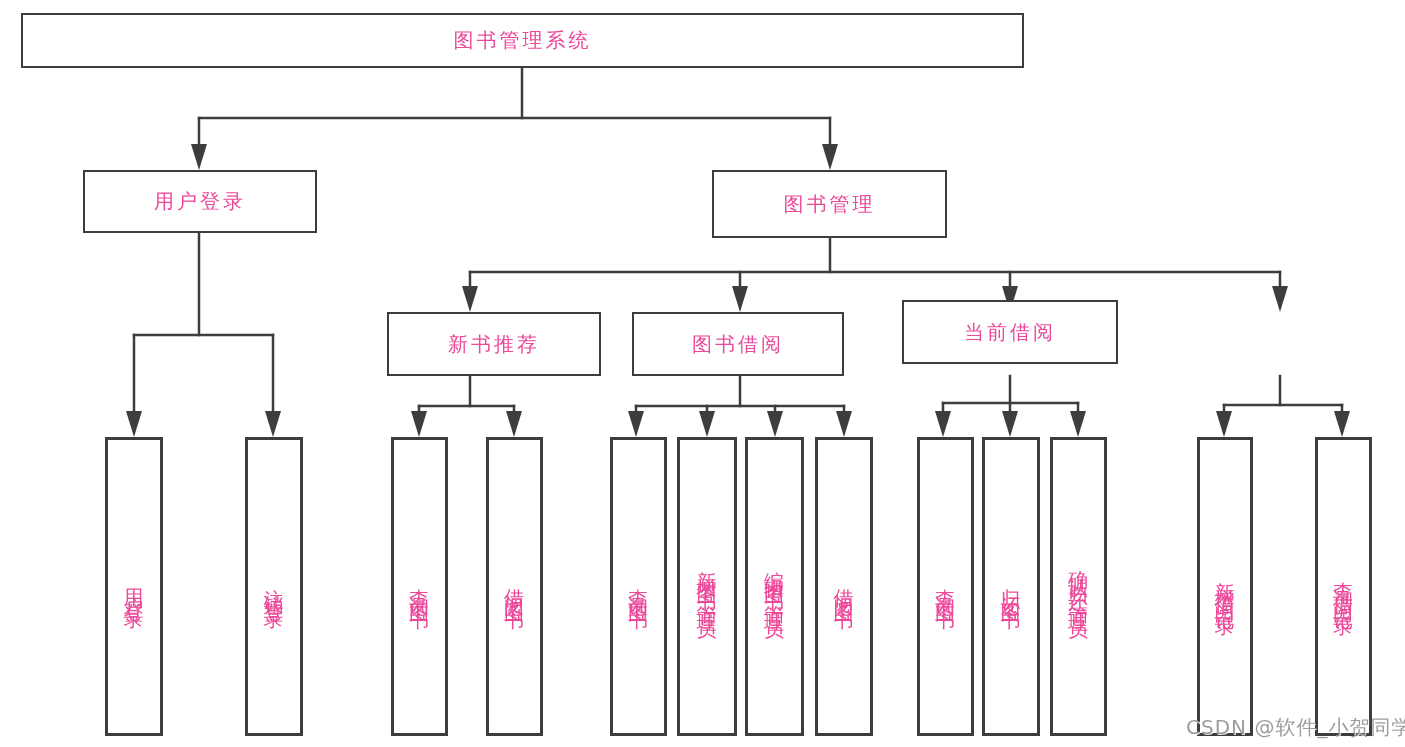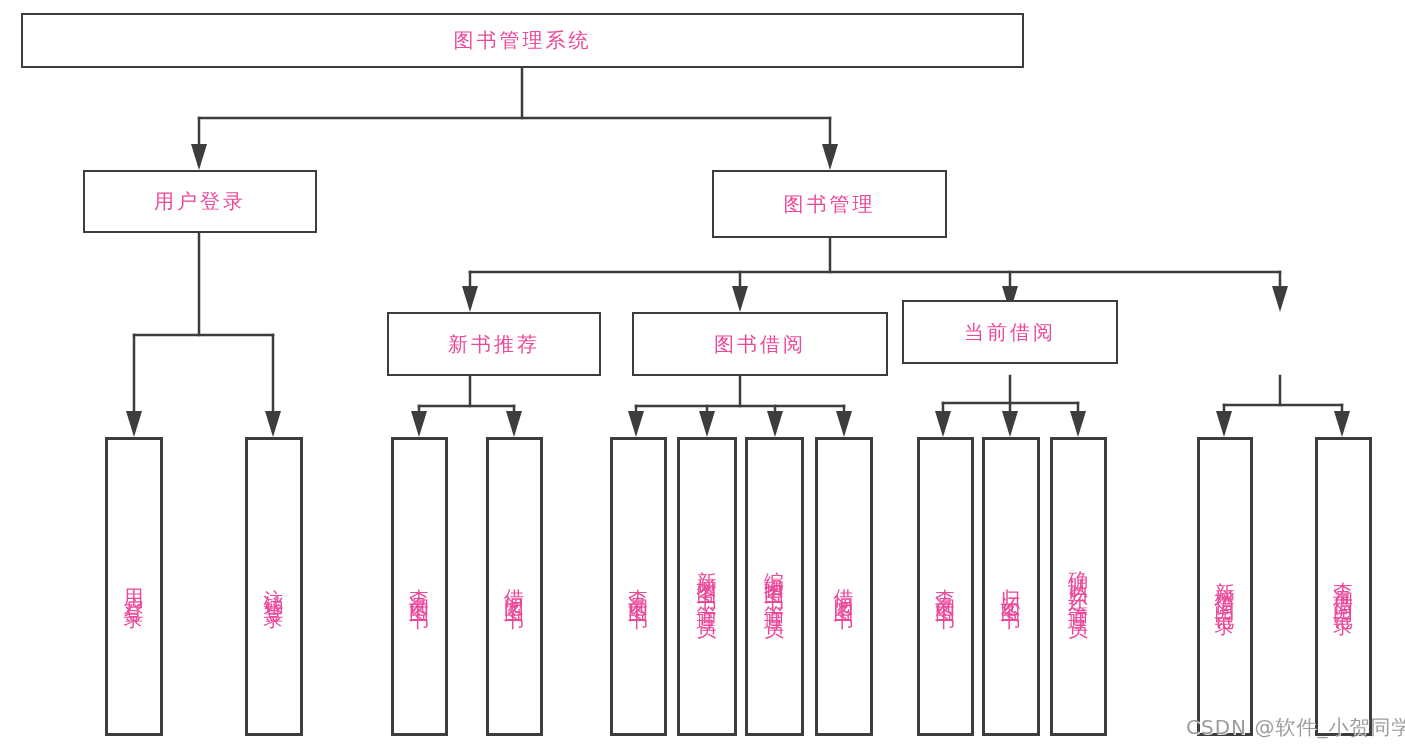--- a/index.html
+++ b/index.html
@@ -108,21 +108,21 @@
       <line x1="1342" y1="405" x2="1342" y2="417" stroke="#3d3d3d" stroke-width="2.5" stroke-linecap="square"></line>
       <polygon points="1334,411 1350,411 1342,437" fill="#3d3d3d"></polygon>
     </svg>
 
   <div class="node" style="left:21px; top:13px; width:1003px; height:55px;">图书管理系统</div>
 
   <div class="node" style="left:83px; top:170px; width:234px; height:63px;">用户登录</div>
   <div class="node" style="left:712px; top:170px; width:235px; height:68px;">图书管理</div>
 
   <div class="node" style="left:363px; top:312px; width:214px; height:64px;margin-left:24px;">新书推荐</div>
-  <div class="node" style="left:632px; top:312px; width:256px; height:64px;">图书借阅</div>
+  <div class="node" style="left:632px; top:312px; width:212px; height:64px;">图书借阅</div>
   <div class="node" style="left:902px; top:300px; width:216px; height:64px;">当前借阅</div>
 
   <div class="node leaf" style="left:105px; top:437px; width:58px; height:299px;">用户登录</div>
   <div class="node leaf" style="left:245px; top:437px; width:58px; height:299px;">注销登录</div>
 
   <div class="node leaf" style="left:391px; top:437px; width:57px; height:299px;">查询图书</div>
   <div class="node leaf" style="left:486px; top:437px; width:57px; height:299px;">借阅图书</div>
 
   <div class="node leaf" style="left:610px; top:437px; width:57px; height:299px;">查询图书</div>
   <div class="node leaf" style="left:677px; top:437px; width:60px; height:299px;">新增图书（管理员）</div>

